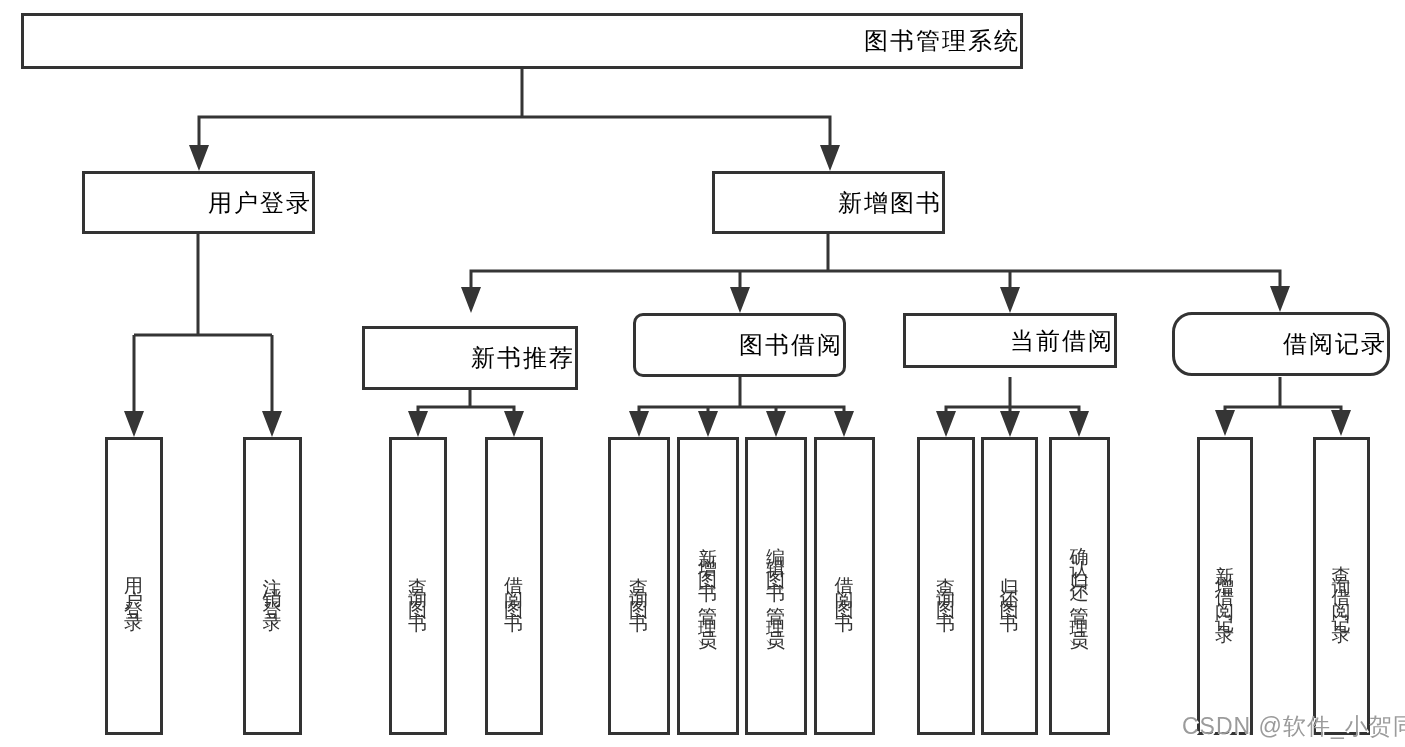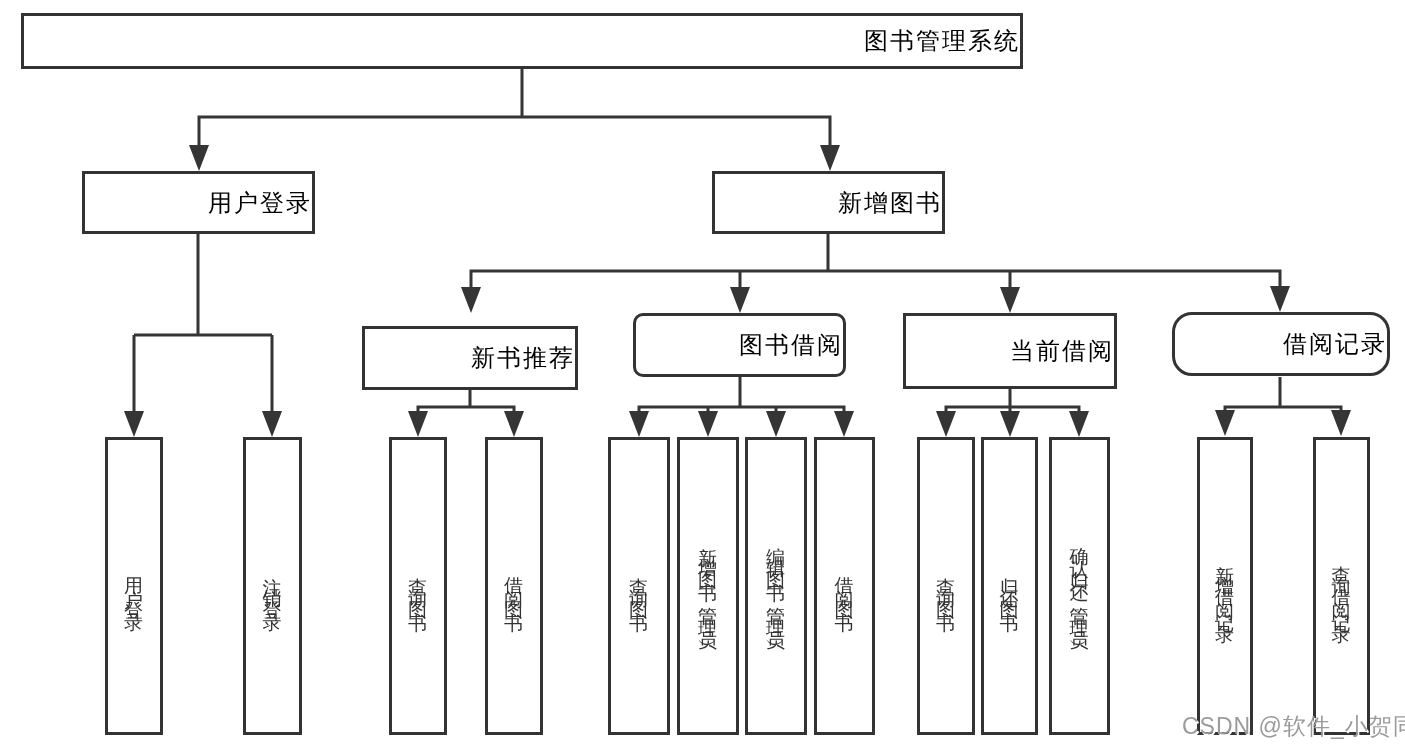--- a/index.html
+++ b/index.html
@@ -87,21 +87,21 @@
   <div class="hnode" style="left:712px;top:171px;width:233px;height:63px;">
     <span>新增图书</span>
   </div>
 
   <div class="hnode" style="left:362px;top:326px;width:216px;height:64px;">
     <span>新书推荐</span>
   </div>
   <div class="hnode" style="left:633px;top:313px;width:213px;height:64px;border-radius:10px;">
     <span>图书借阅</span>
   </div>
-  <div class="hnode" style="left:903px;top:313px;width:214px;height:76px;">
+  <div class="hnode" style="left:903px;top:313px;width:214px;height:55px;">
     <span>当前借阅</span>
   </div>
   <div class="hnode" style="left:1172px;top:312px;width:218px;height:64px;border-radius:20px;">
     <span>借阅记录</span>
   </div>
 
   <div class="vnode" style="left:105px;width:58px;">
     <span>用户登录</span>
   </div>
   <div class="vnode" style="left:243px;width:59px;">

